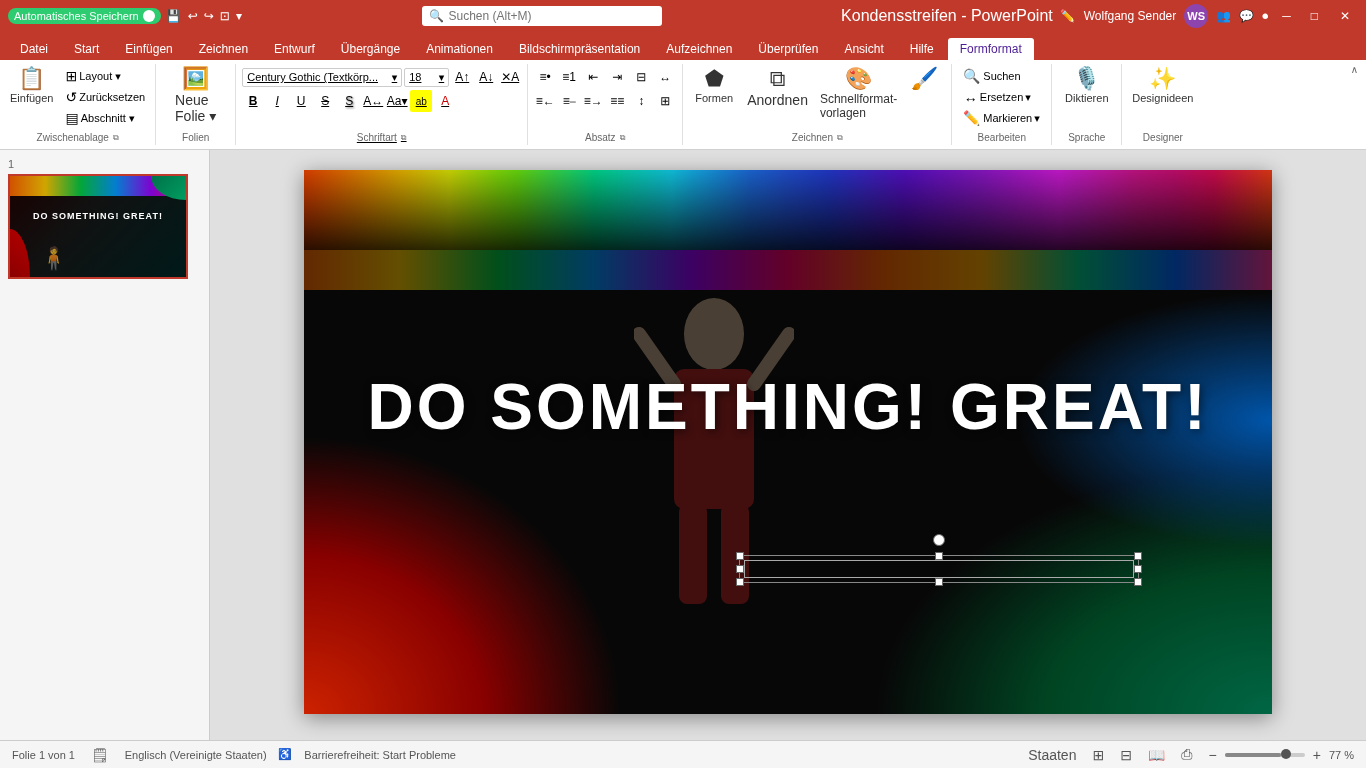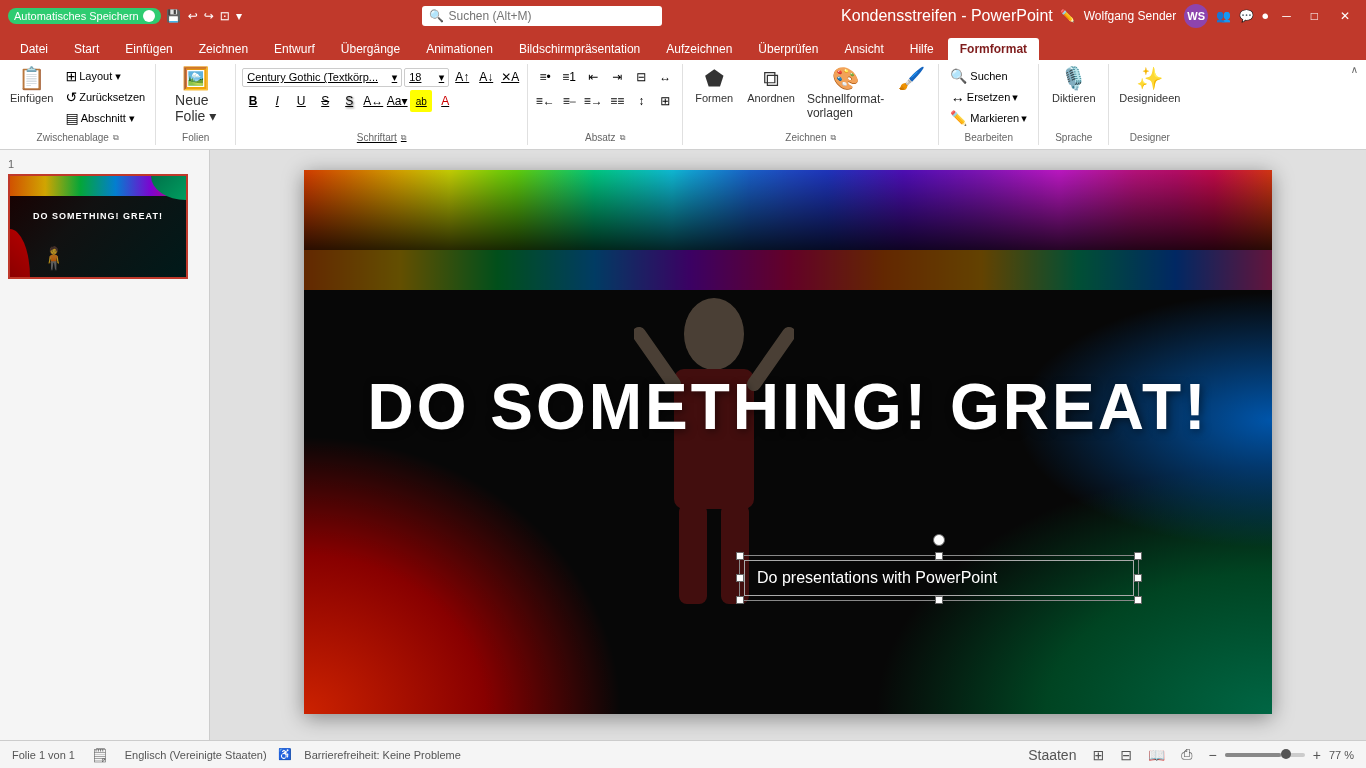--- a/index.html
+++ b/index.html
@@ -42,21 +42,21 @@
       gap: 2px;
     }
     .ribbon-tab {
       padding: 4px 12px;
       color: white;
       font-size: 12px;
       cursor: pointer;
       border-radius: 3px 3px 0 0;
     }
     .ribbon-tab.active { background: white; color: #c0392b; font-weight: 500; }
-    .ribbon-tab.formformat { color: #7f1d1d; font-weight: 700; }
+    .ribbon-tab.formformat { color: #4c1d95; font-weight: 400; }
 
     
     #ribbon {
       height: 90px;
       background: white;
       border-bottom: 1px solid #d0d0d0;
       display: flex;
       align-items: stretch;
       padding: 4px 0;
     }
@@ -474,21 +474,21 @@
   </div>
 
   <div class="ribbon-group" style="min-width:180px;">
     <div class="ribbon-group-content">
       <div class="ribbon-btn" style="min-width:50px;">
         <div class="btn-icon">⬟</div>
         <span style="font-size:11px;">Formen</span>
       </div>
       <div class="ribbon-btn" style="min-width:50px;">
         <div class="btn-icon">⧉</div>
-        <span style="font-size:11px;">Anordnen</span>
+        <span style="font-size:14px;">Anordnen</span>
       </div>
       <div class="ribbon-btn" style="min-width:60px;">
         <div class="btn-icon">🎨</div>
         <span style="font-size:12px;">Schnellformat-<br>vorlagen</span>
       </div>
       <div class="ribbon-btn" style="min-width:40px;">
         <div class="btn-icon">🖌️</div>
       </div>
     </div>
     <div class="ribbon-group-label">
@@ -600,33 +600,32 @@
           <div class="handle tl"></div>
           <div class="handle tc"></div>
           <div class="handle tr"></div>
           <div class="handle ml"></div>
           <div class="handle mr"></div>
           <div class="handle bl"></div>
           <div class="handle bc"></div>
           <div class="handle br"></div>
           <div class="rotate-handle"></div>
         </div>
-        <div class="subtitle-text">Do presentations with PowerPoint</div>
       </div>
     </div>
   </div>
 </div>
 
 <div id="statusbar">
   <div id="statusbar-left">
     <span>Folie 1 von 1</span>
     <span class="status-icon">🗒</span>
     <span>Englisch (Vereinigte Staaten)</span>
     <span>♿</span>
-    <span>Barrierefreiheit: Keine Probleme</span>
+    <span>Barrierefreiheit: Start Probleme</span>
   </div>
   <div id="statusbar-right">
     <span class="status-icon">Staaten</span>
     <span class="status-icon">⊞</span>
     <span class="status-icon">⊟</span>
     <span class="status-icon">📖</span>
     <span class="status-icon">⎙</span>
     <div class="zoom-slider">
       <span class="status-icon">−</span>
       <div class="zoom-bar">

